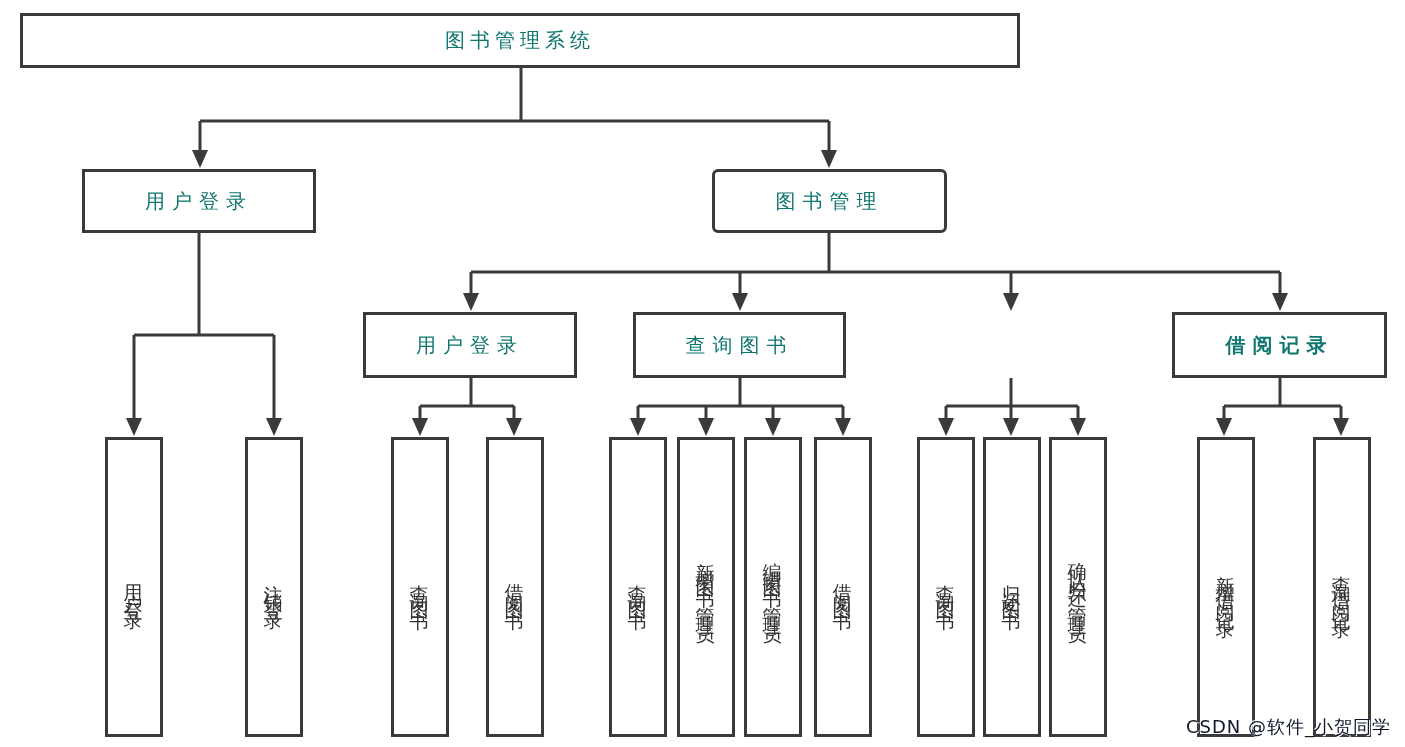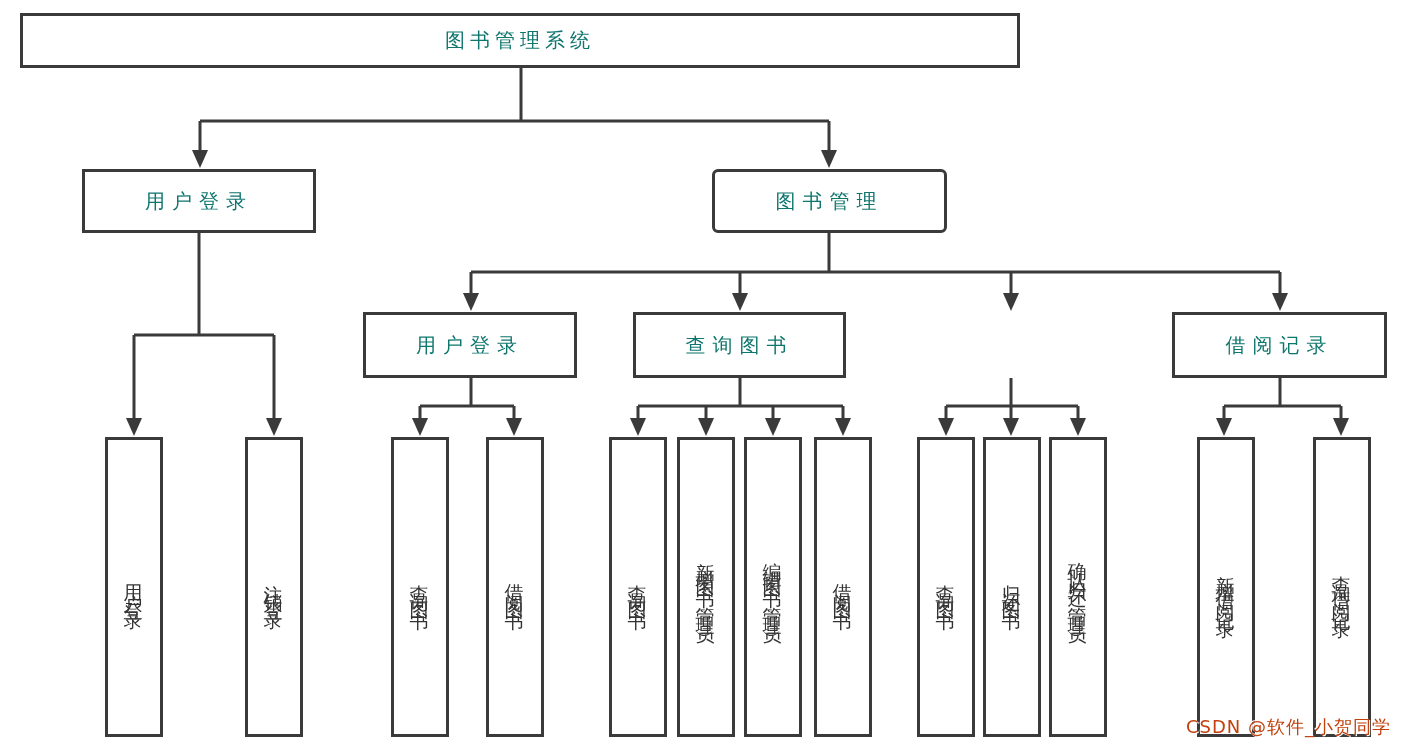--- a/index.html
+++ b/index.html
@@ -52,21 +52,21 @@
     color: #333333;
     z-index: 1;
     white-space: nowrap;
   }
   .watermark {
     position: absolute;
     right: 14px;
     bottom: 8px;
     font-size: 18px;
     letter-spacing: 1px;
-    color: #c2410c;
+    color: #0f172a;
     z-index: 2;
     text-shadow: 1px 1px 0 #ffffff, -1px -1px 0 #ffffff;
   }
 </style>
 </head>
 <body>
 
 <div class="stage">
 
   <svg class="connectors" viewBox="0 0 1405 747" xmlns="http://www.w3.org/2000/svg">
@@ -108,21 +108,21 @@
     </g>
   </svg>
 
   <div class="box root" style="left:20px; top:13px; width:1000px; height:55px;">图书管理系统</div>
 
   <div class="box" style="left:82px; top:169px; width:234px; height:64px;">用户登录</div>
   <div class="box" style="left:712px; top:169px; width:235px; height:64px;border-radius:6px;">图书管理</div>
 
   <div class="box" style="left:363px; top:312px; width:214px; height:66px;">用户登录</div>
   <div class="box" style="left:633px; top:312px; width:213px; height:66px;">查询图书</div>
-  <div class="box" style="left:1172px; top:312px; width:215px; height:66px;">借阅记录</div>
+  <div class="box" style="left:1172px; top:312px; width:215px; height:66px;font-weight:bold;">借阅记录</div>
 
   <div class="vbox" style="left:105px;">用户登录</div>
   <div class="vbox" style="left:245px;">注销登录</div>
 
   <div class="vbox" style="left:391px;">查询图书</div>
   <div class="vbox" style="left:486px;">借阅图书</div>
 
   <div class="vbox" style="left:609px;">查询图书</div>
   <div class="vbox" style="left:677px;">新增图书（管理员）</div>
   <div class="vbox" style="left:744px;">编辑图书（管理员）</div>

